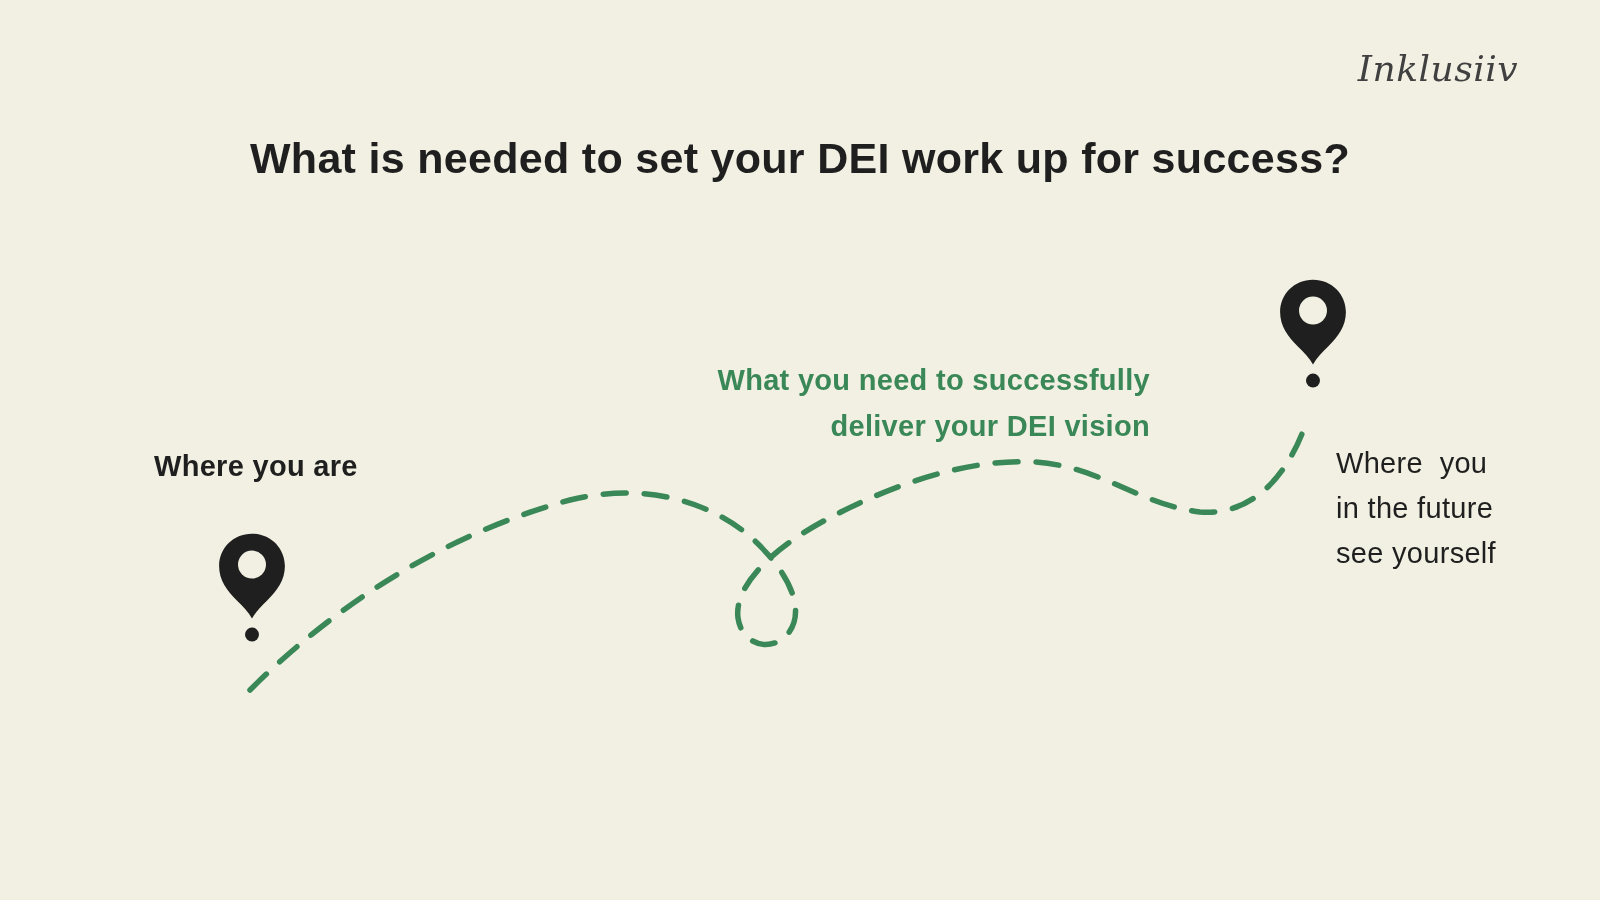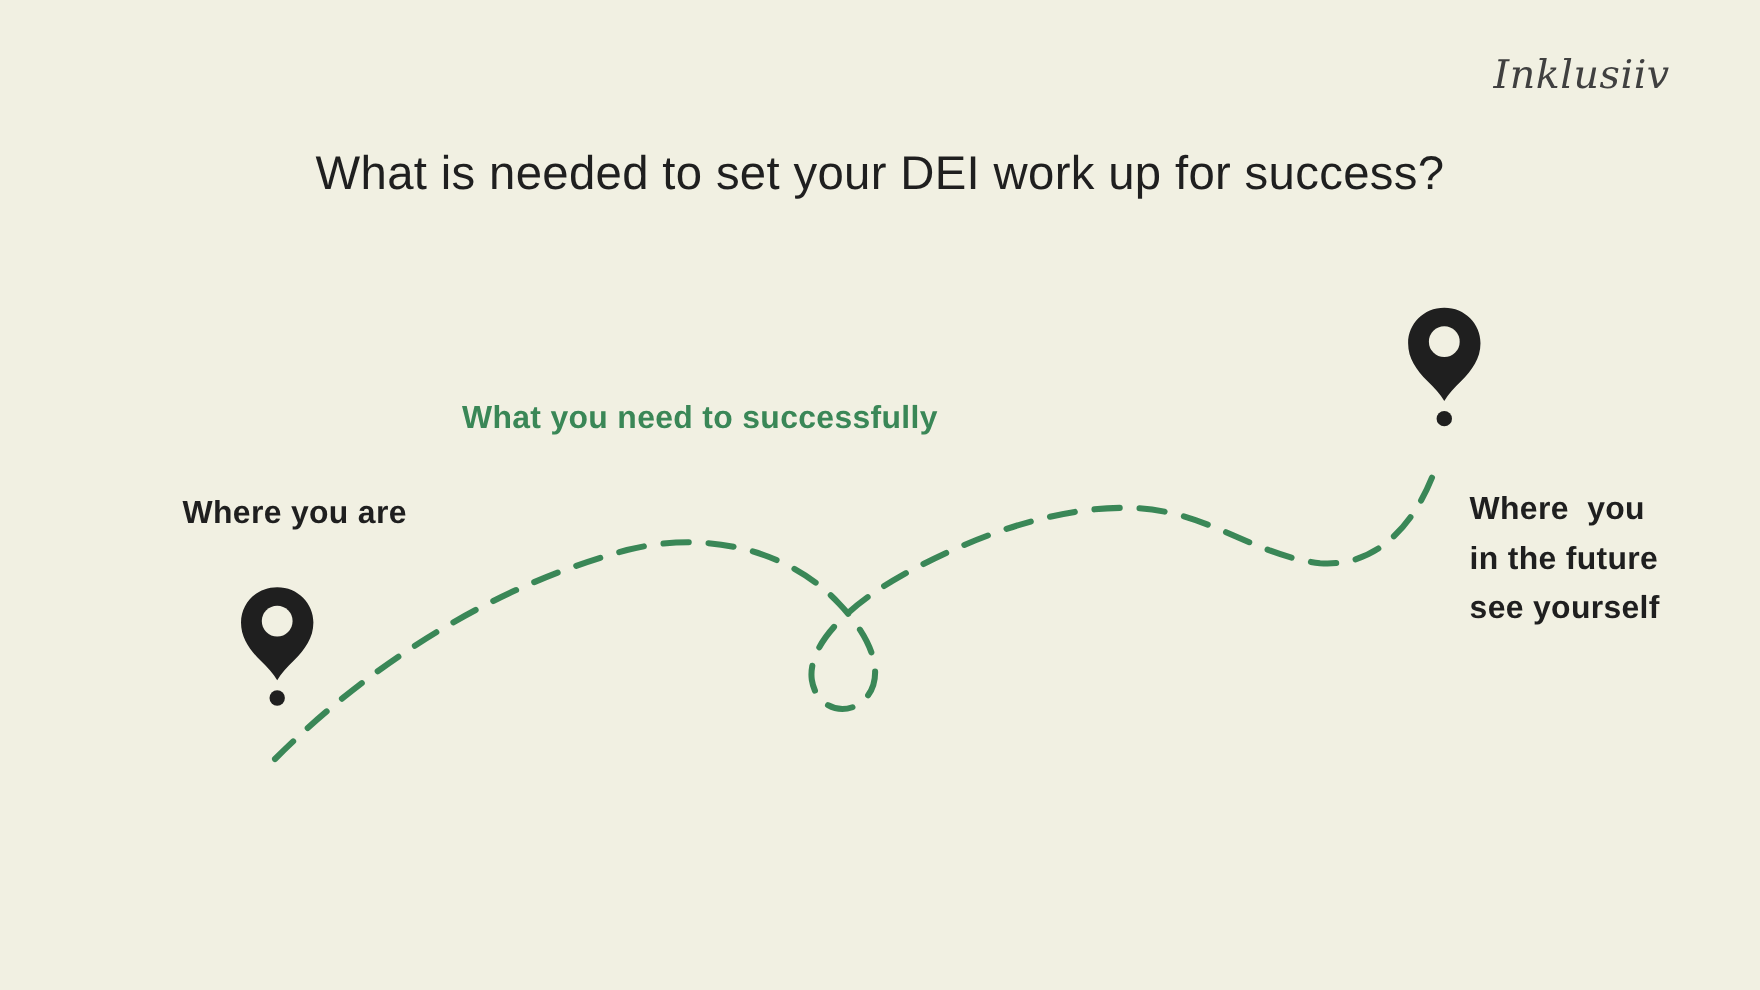--- a/index.html
+++ b/index.html
@@ -27,55 +27,55 @@
     letter-spacing:0.5px;
   }
 
   .title{
     position:absolute;
     top:134px;
     left:0;
     width:100%;
     text-align:center;
     font-size:43px;
-    font-weight:400;
+    font-weight:700;
     letter-spacing:0.3px;
     color:var(--ink);
   }
 
   .path-label{
     position:absolute;
     top:357px;
     left:420px;
     width:730px;
-    text-align:left;
+    text-align:right;
     color:var(--green);
     font-size:29px;
     font-weight:700;
     line-height:46px;
     letter-spacing:0.3px;
   }
 
   .start-label{
     position:absolute;
     top:450px;
-    left:166px;
+    left:154px;
     color:var(--ink);
     font-size:29px;
     font-weight:700;
     letter-spacing:0.3px;
   }
 
   .end-label{
     position:absolute;
     top:441px;
     left:1336px;
     color:var(--ink);
     font-size:29px;
-    font-weight:700;
+    font-weight:400;
     line-height:45px;
     letter-spacing:0.3px;
   }
   .label-line{white-space:pre;display:block;}
 
   svg.scene{position:absolute;inset:0;}
   .route{
     fill:none;
     stroke:var(--green);
     stroke-width:5.5;
@@ -112,20 +112,21 @@
     <use href="#pin" x="217" y="530" width="70" height="114"></use>
     <use href="#pin" x="1278" y="276" width="70" height="114"></use>
   </svg>
 
   <div class="logo">Inklusiiv</div>
 
   <h1 class="title">What is needed to set your DEI work up for success?</h1>
 
   <div class="path-label">
     <span class="label-line">What you need to successfully</span>
+    <span class="label-line">deliver your DEI vision</span>
   </div>
 
   <div class="start-label">Where you are</div>
 
   <div class="end-label">
     <span class="label-line">Where  you</span>
     <span class="label-line">in the future</span>
     <span class="label-line">see yourself</span>
   </div>
 

